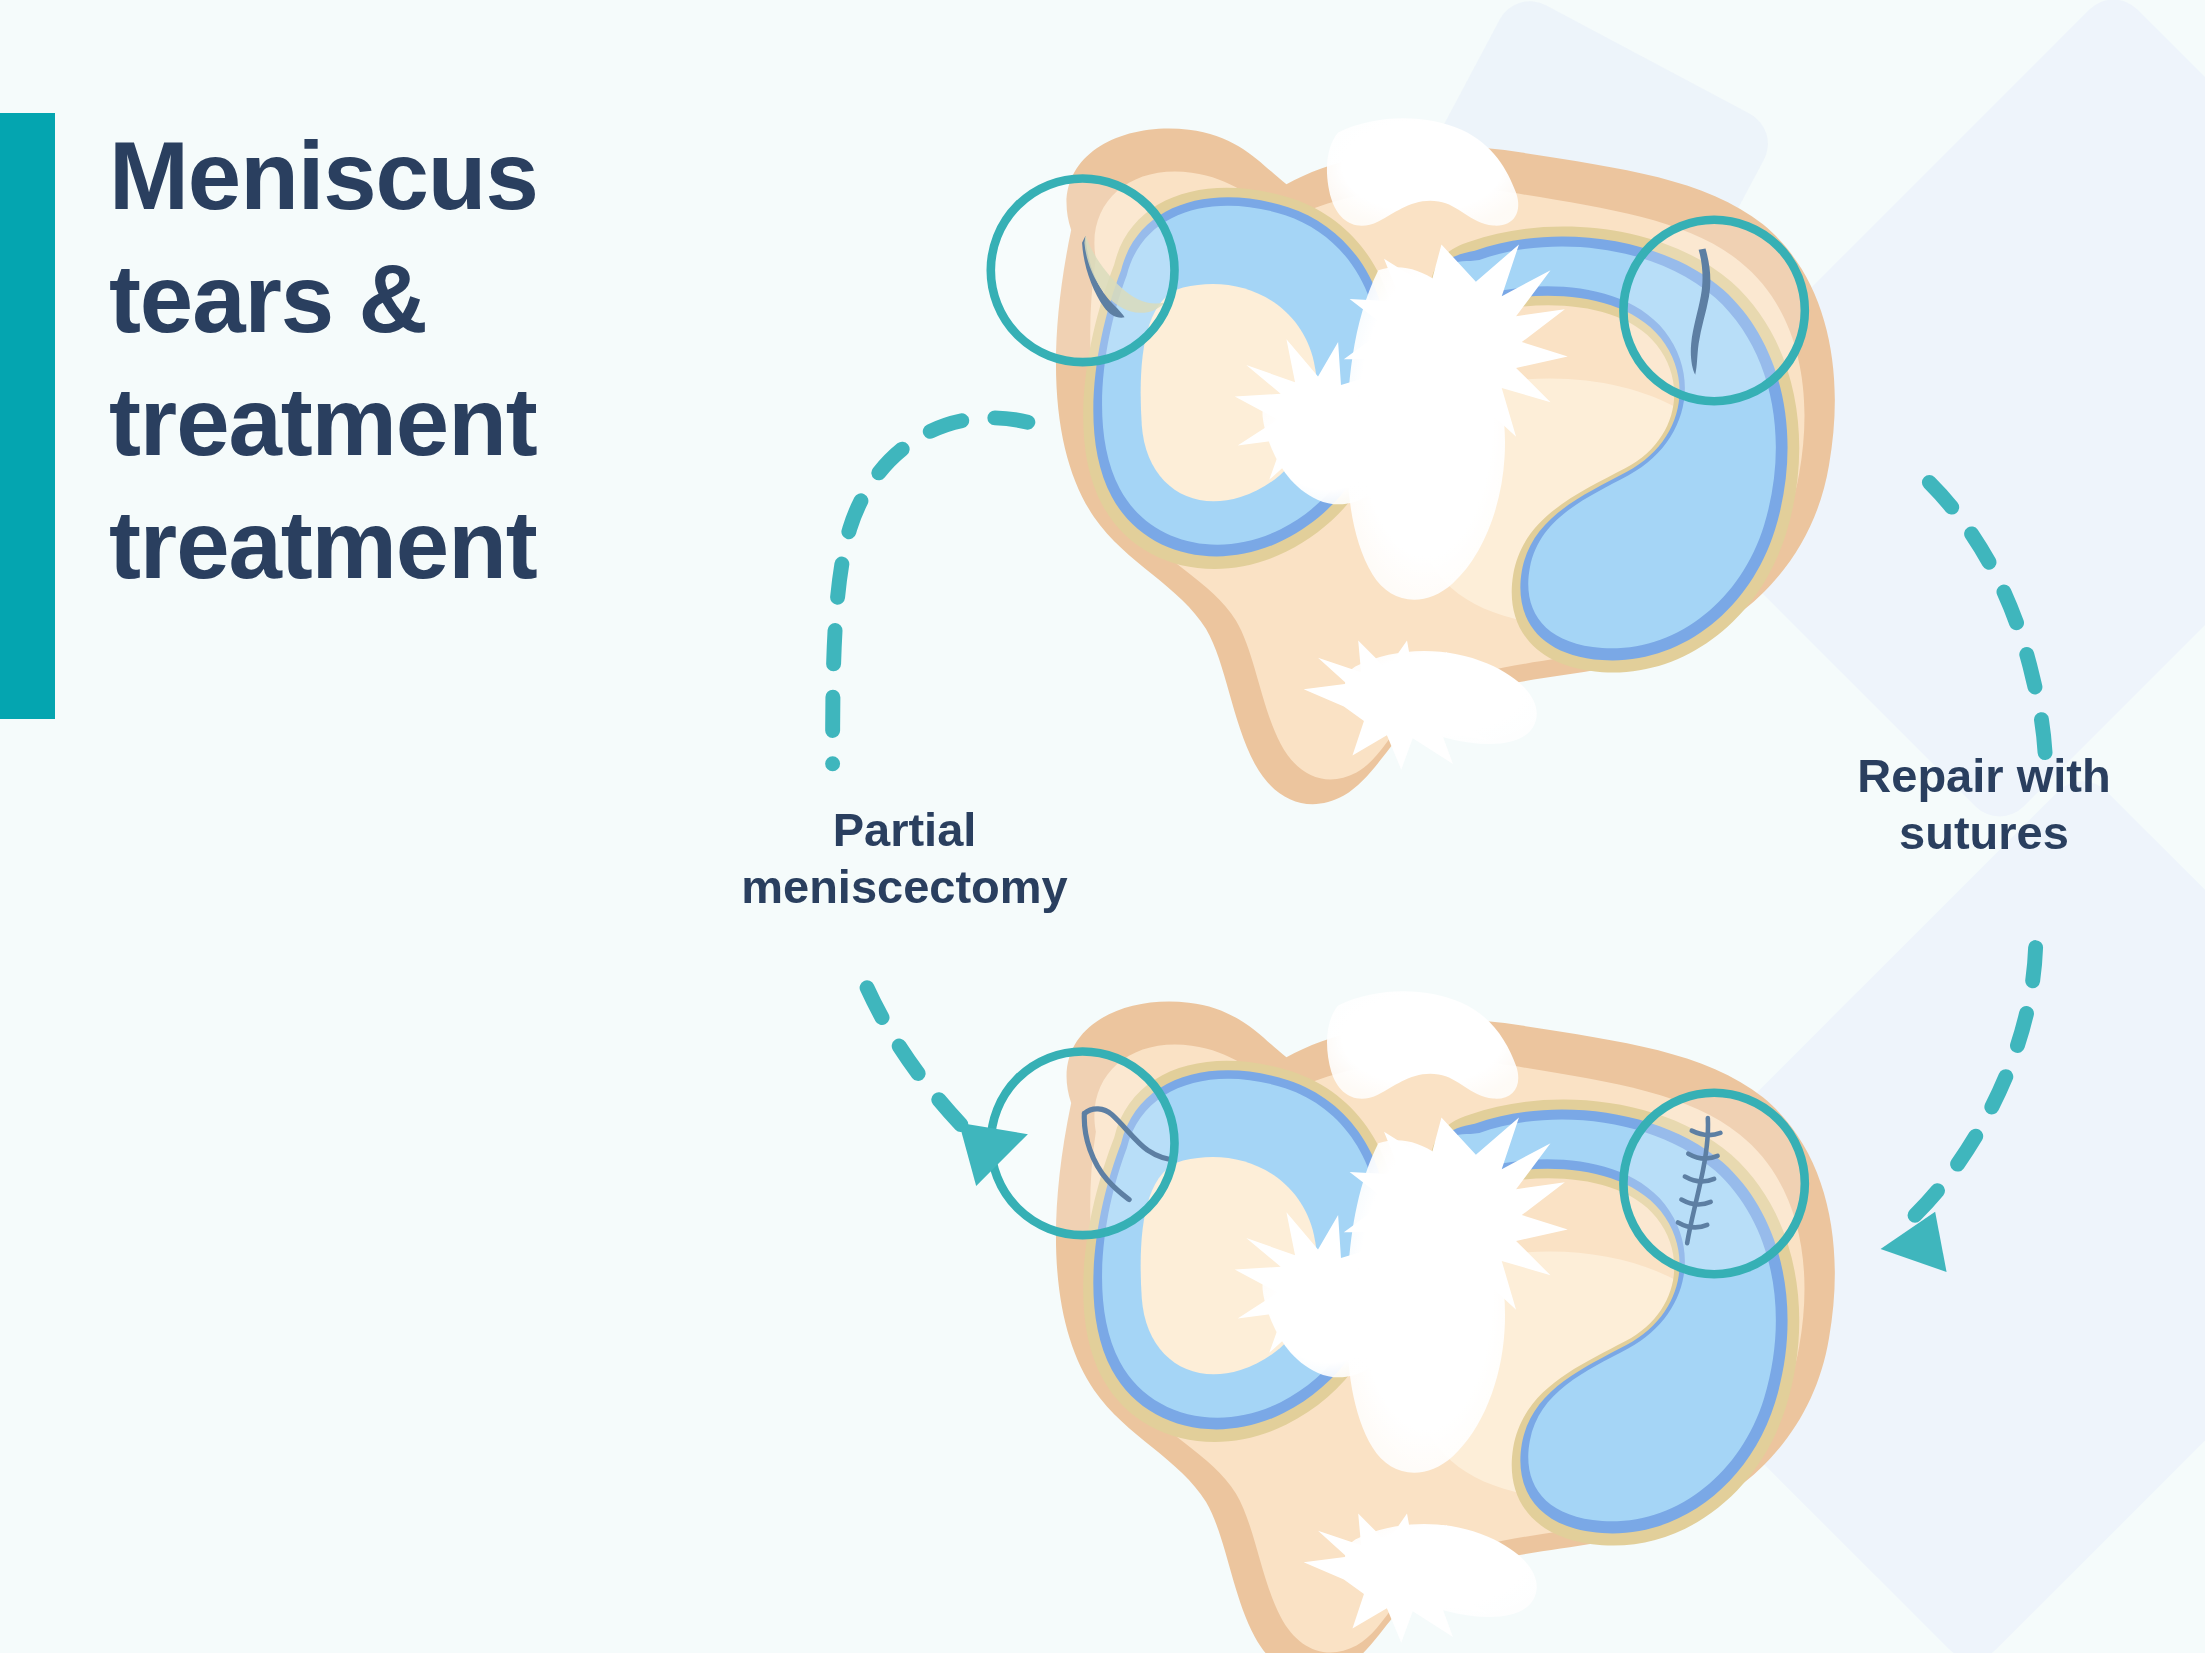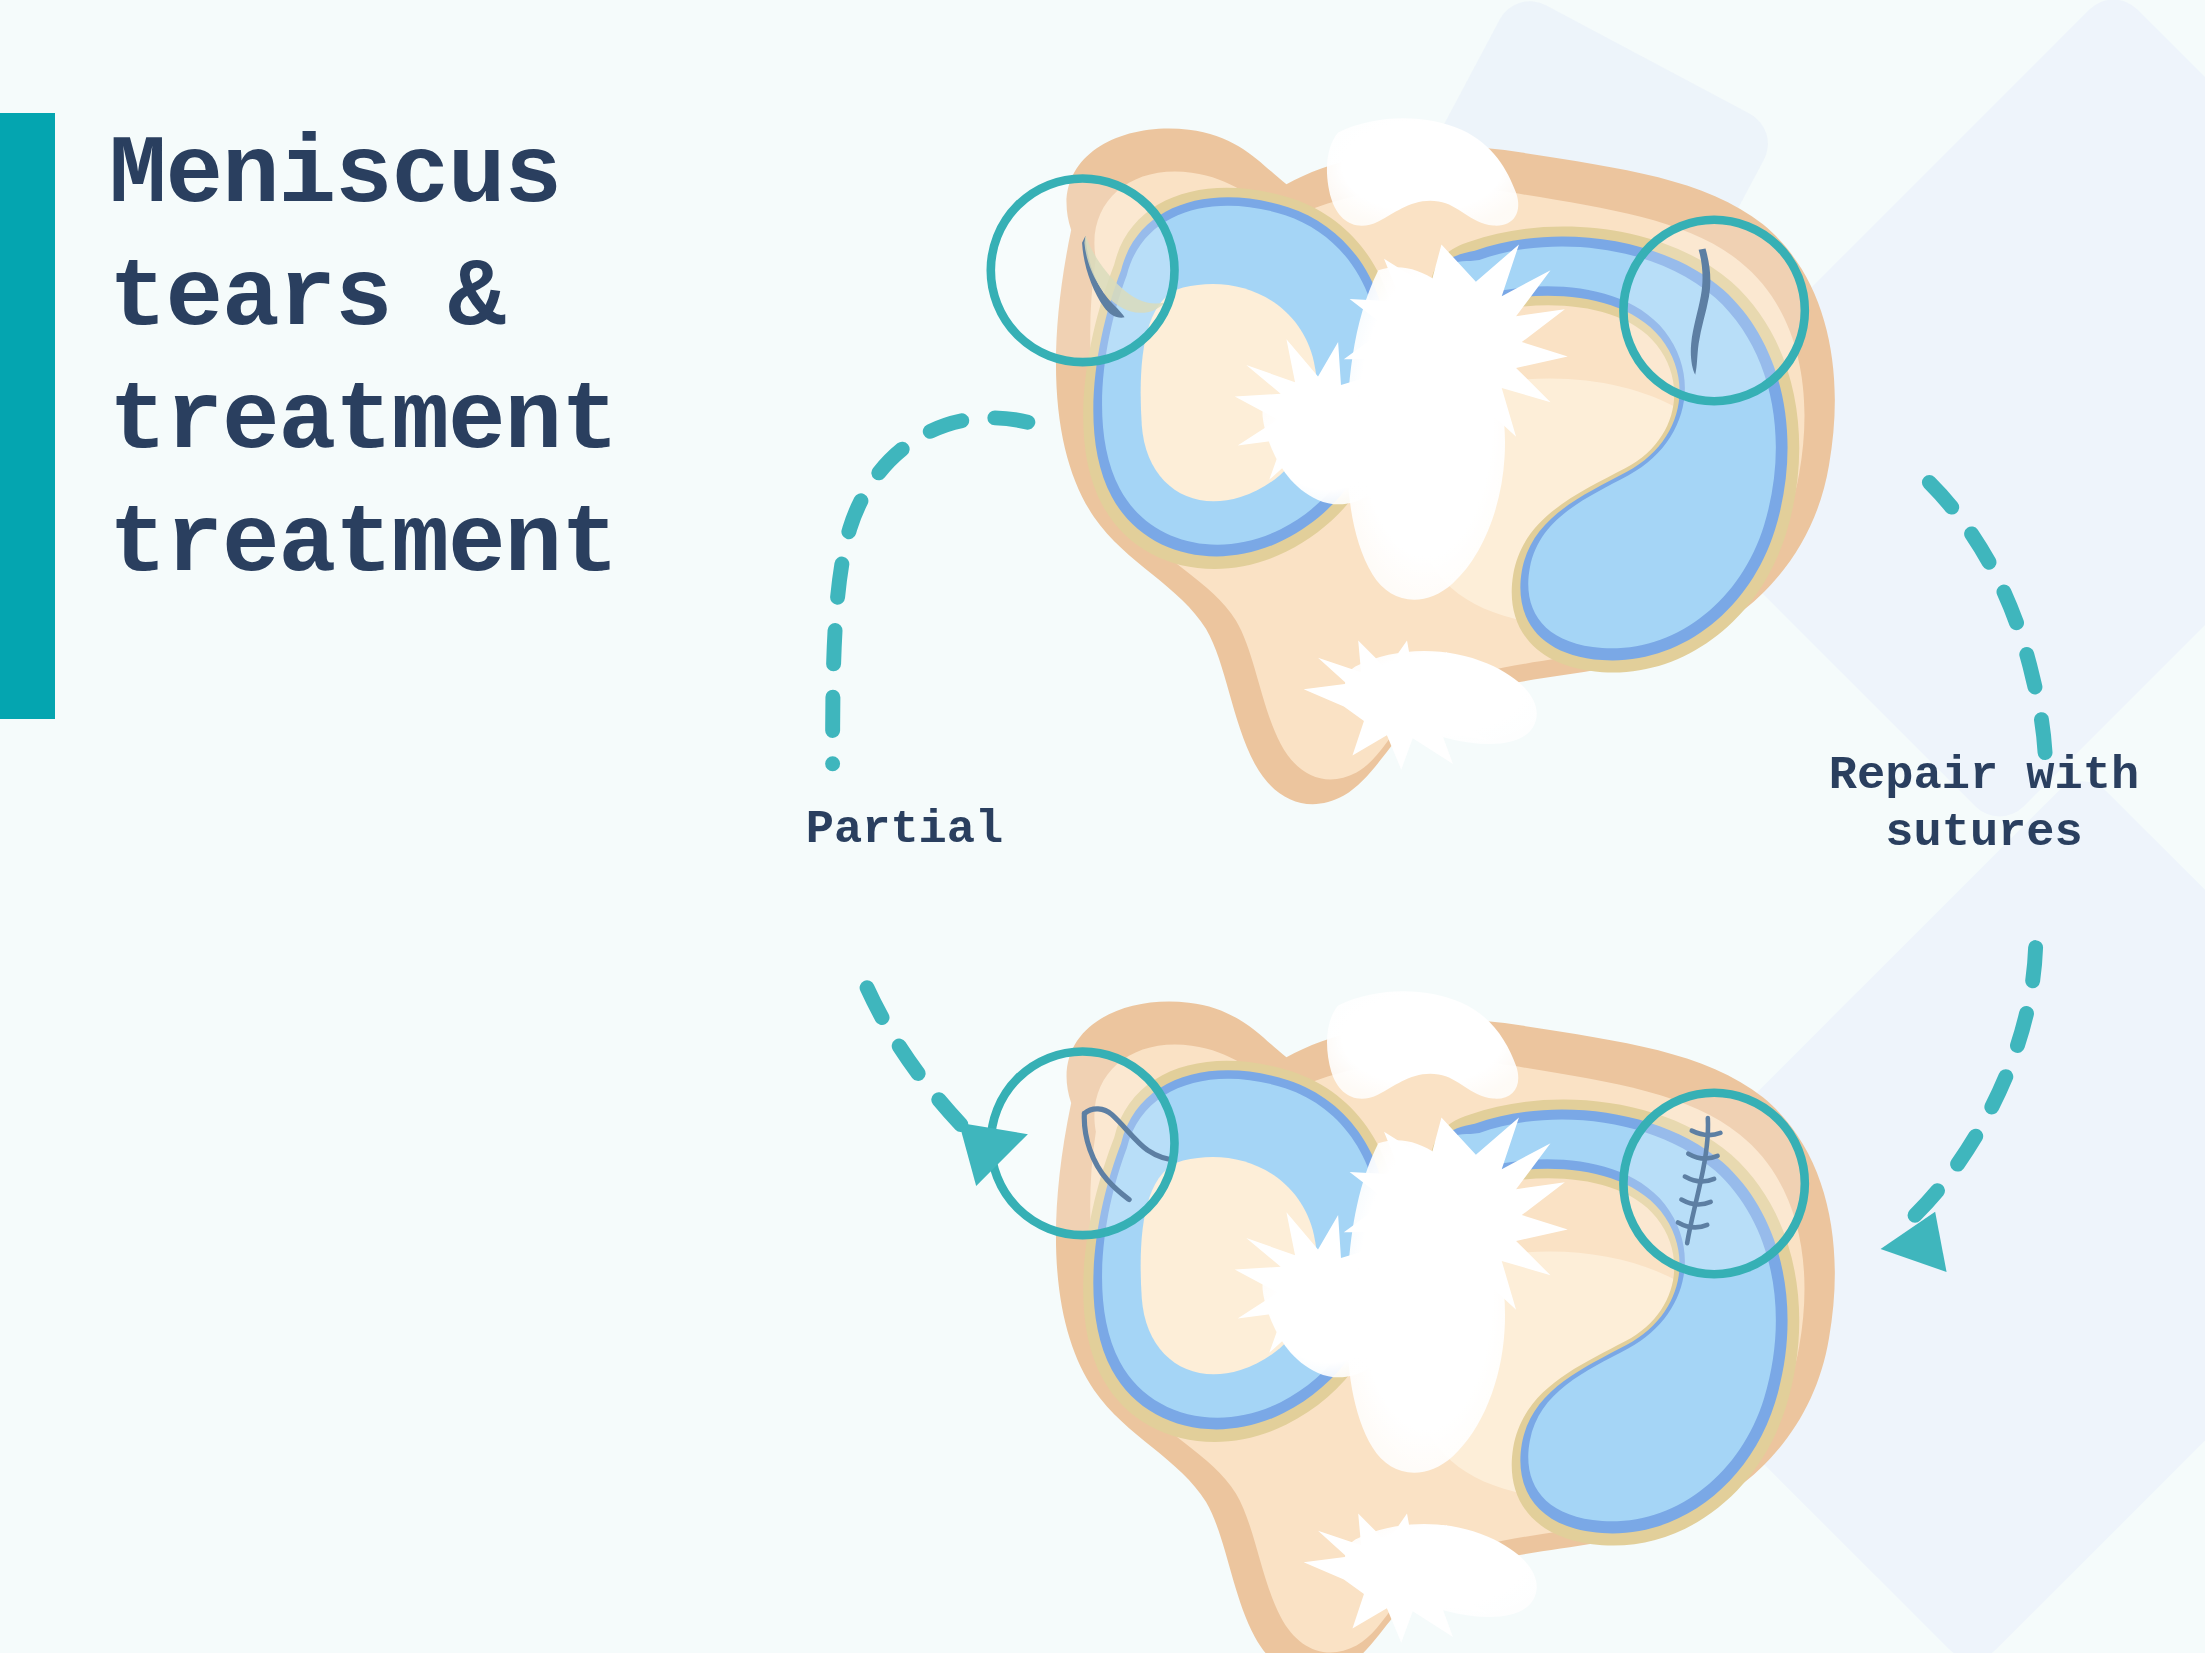--- a/index.html
+++ b/index.html
@@ -6,21 +6,21 @@
     margin: 0;
     padding: 0;
     background: #ffffff;
   }
   #canvas {
     position: relative;
     width: 2205px;
     height: 1654px;
     background: #f5fbfb;
     overflow: hidden;
-    font-family: Liberation Mono, monospace;
+    font-family: Liberation Sans, sans-serif;
   }
 
   
   .bg-diag {
     position: absolute;
     background: #eef4fb;
     border-radius: 34px;
     pointer-events: none;
   }
   #bg-diag-top {
@@ -370,20 +370,21 @@
     <path d="M1510 1720 C1560 1830 1640 1930 1720 2005" fill="none" stroke="#3fb6bd" stroke-width="26" stroke-linecap="round" stroke-dasharray="58 58"></path>
     <polygon points="1670,1955 1790,1975 1700,2065" fill="#3fb6bd"></polygon>
 
     <path d="M3360 840 C3450 930 3510 1050 3540 1180 C3555 1240 3560 1280 3562 1320" fill="none" stroke="#3fb6bd" stroke-width="26" stroke-linecap="round" stroke-dasharray="58 58"></path>
     <path d="M3545 1650 C3540 1790 3480 1930 3400 2040 C3370 2082 3340 2112 3310 2140" fill="none" stroke="#3fb6bd" stroke-width="26" stroke-linecap="round" stroke-dasharray="58 58"></path>
     <polygon points="3370,2110 3390,2215 3275,2175" fill="#3fb6bd"></polygon>
   </svg>
 
   <div class="callout-label" id="label-partial-meniscectomy">
     <div>Partial</div>
+    <div>meniscectomy</div>
   </div>
 
   <div class="callout-label" id="label-repair-with-sutures">
     <div>Repair with</div>
     <div>sutures</div>
   </div>
 
 </div>
 
 

